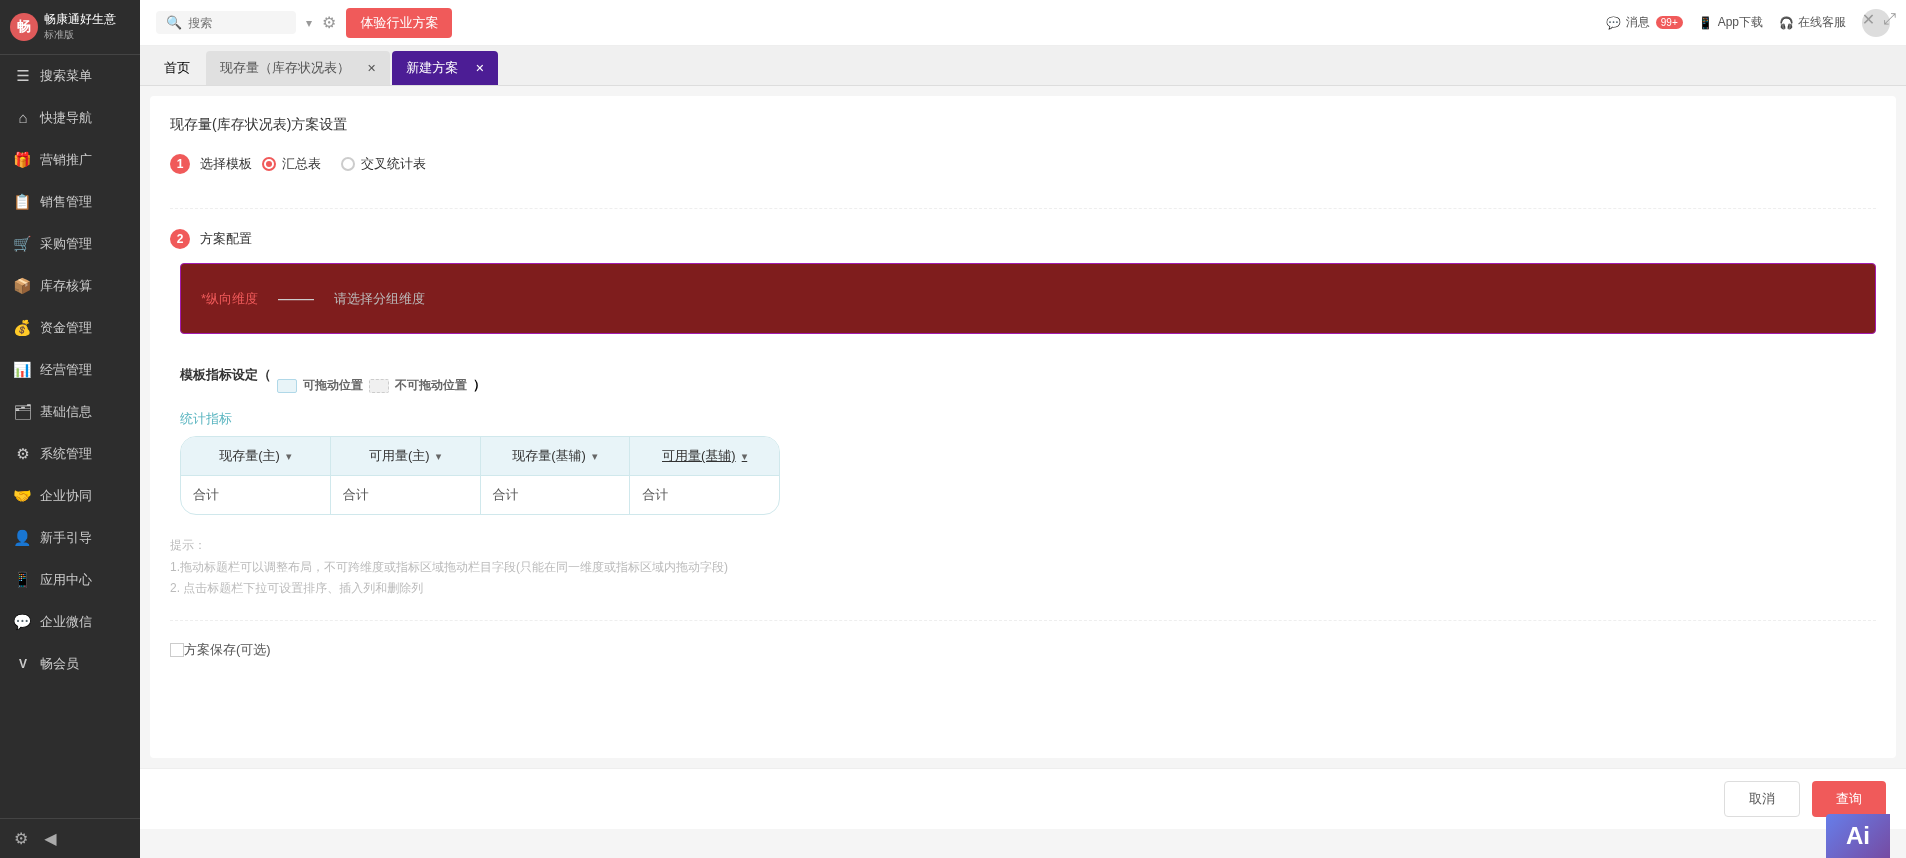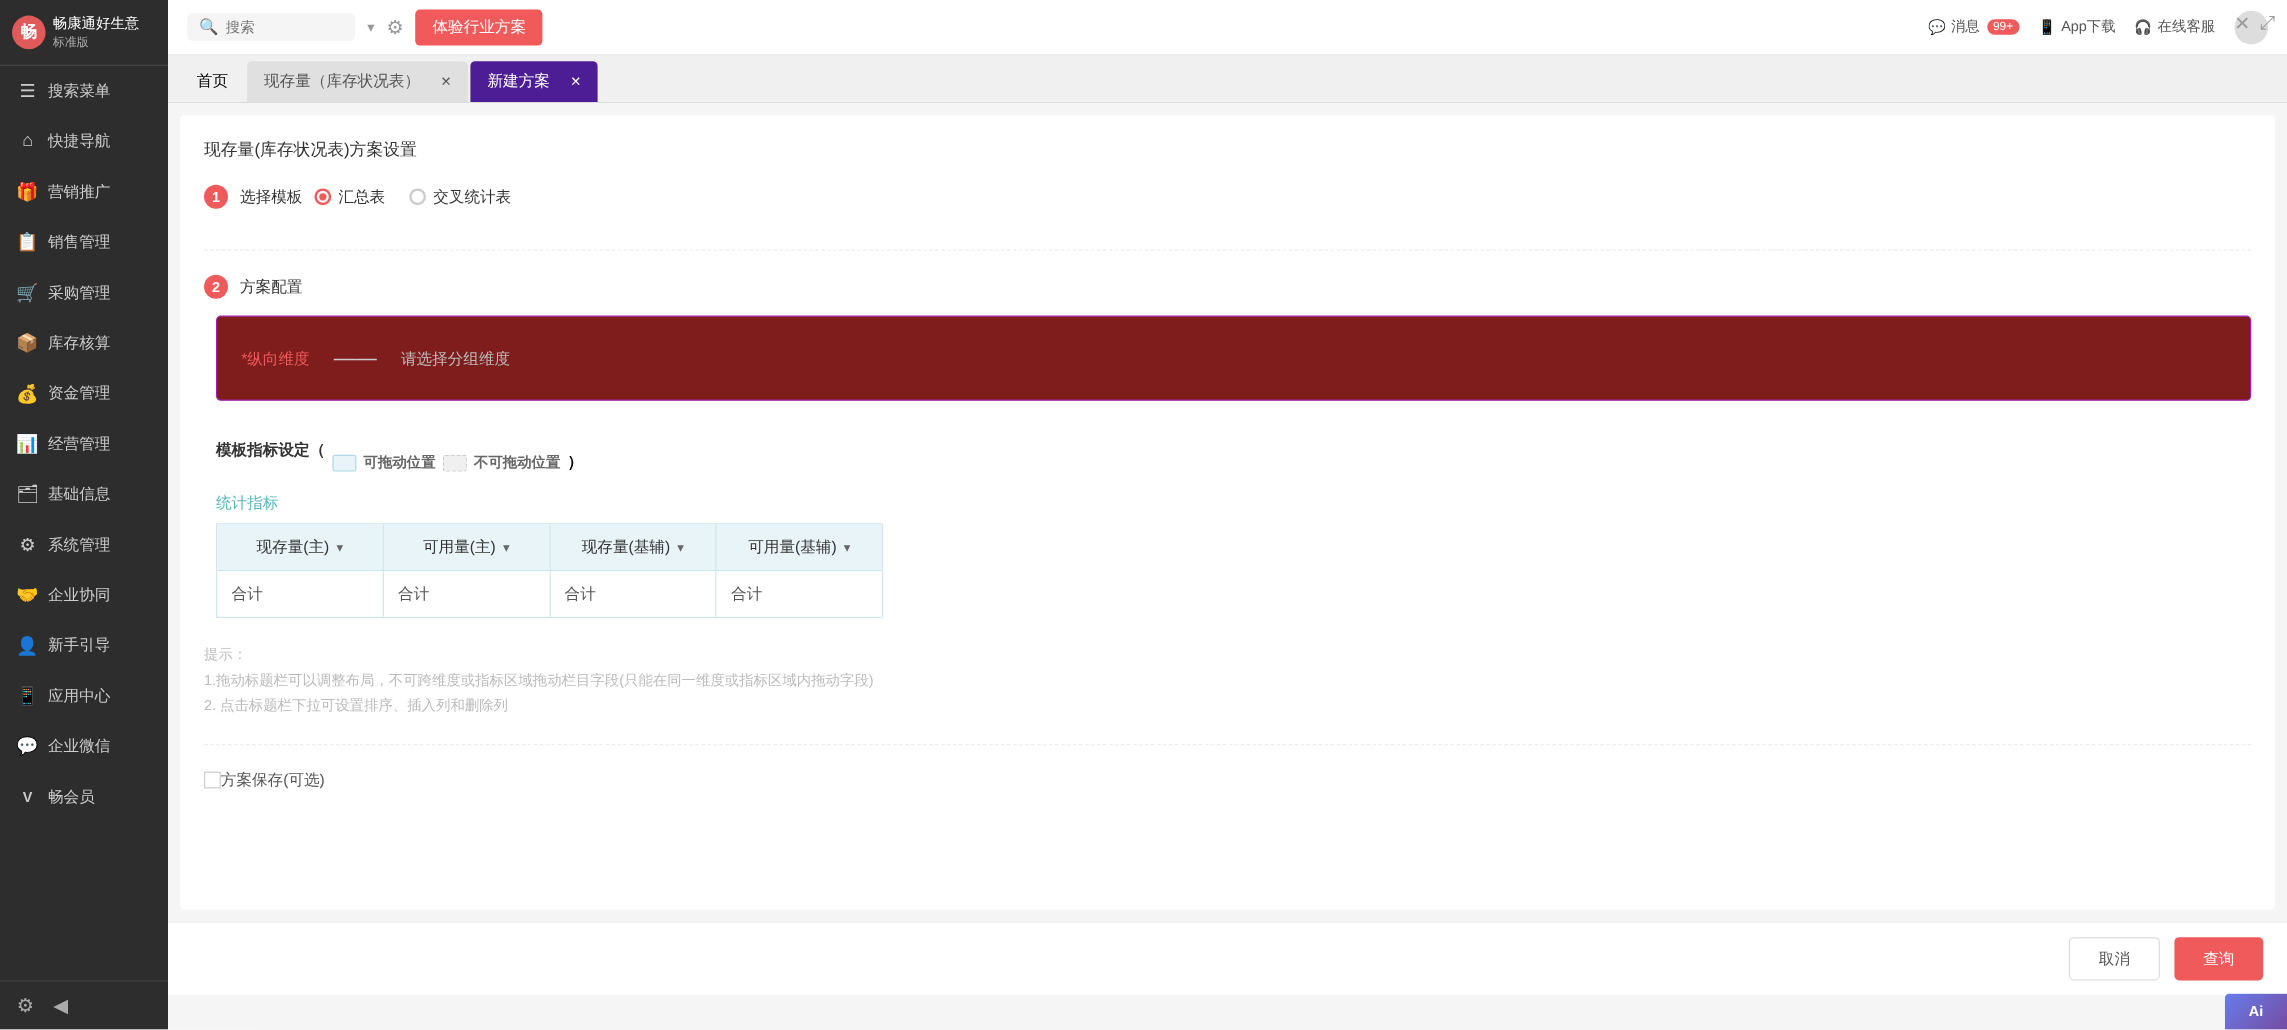--- a/index.html
+++ b/index.html
@@ -237,37 +237,37 @@
 
     
     .stats-section-label {
       color: #5ab5c0;
       font-size: 13px;
       margin-top: 16px;
       margin-bottom: 8px;
     }
     .stats-table {
       border: 1px solid #d0e8ec;
-      border-radius: 1px;
+      border-radius: 16px;
       overflow: hidden;
-      width: 556px;
+      width: 600px;
     }
     .stats-table-header {
       display: flex;
       background: #e8f4f8;
     }
     .stats-col {
       flex: 1;
       padding: 10px 12px;
       border-right: 1px solid #d0e8ec;
       display: flex; align-items: center; justify-content: center;
       gap: 6px;
       font-size: 13px; color: #333;
     }
-    .stats-col:last-child { border-right: none; }
+    .stats-col:last-child { border-right: none; text-decoration: underline; }
     .stats-col .chevron { color: #666; font-size: 11px; }
     .stats-table-row {
       display: flex;
       border-top: 1px solid #d0e8ec;
     }
     .stats-cell {
       flex: 1;
       padding: 10px 12px;
       border-right: 1px solid #d0e8ec;
       text-align: left;
@@ -331,25 +331,25 @@
       top: 10px;
       right: 10px;
       display: flex; gap: 8px;
     }
     .win-btn { font-size: 16px; color: #999; cursor: pointer; }
 
     
     .ai-badge {
       position: fixed;
       bottom: 0;
-      right: 0;
+      right: 16px;
       background: linear-gradient(135deg, #667eea, #764ba2);
       color: white;
       padding: 8px 20px;
-      font-size: 12px;
+      font-size: 24px;
       font-weight: bold;
       border-radius: 4px 0 0 0;
     }
   </style>
 </head>
 <body>
 
 <div class="sidebar">
   <div class="sidebar-logo">
     <div class="logo-icon">畅</div>

